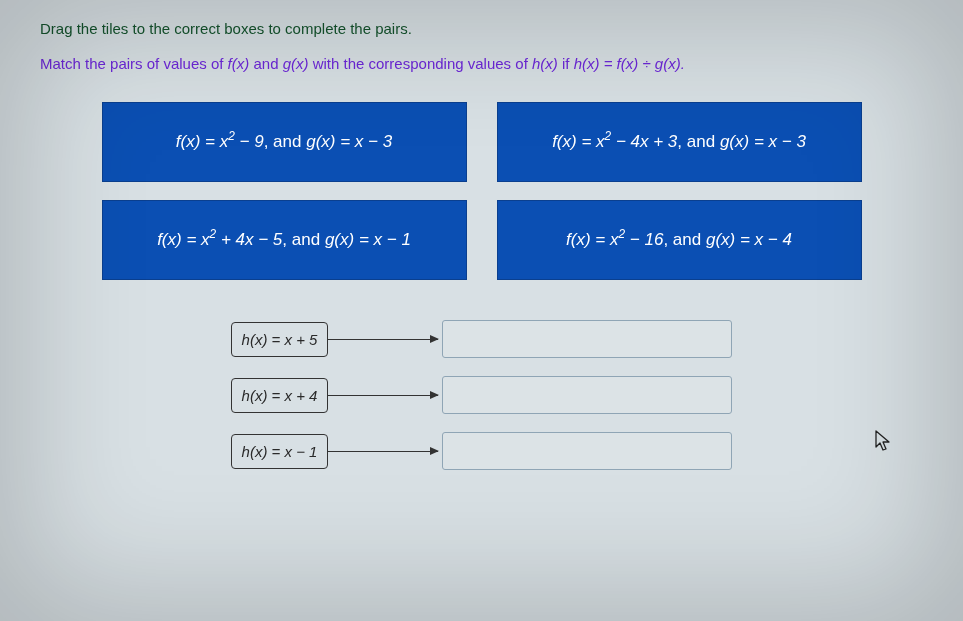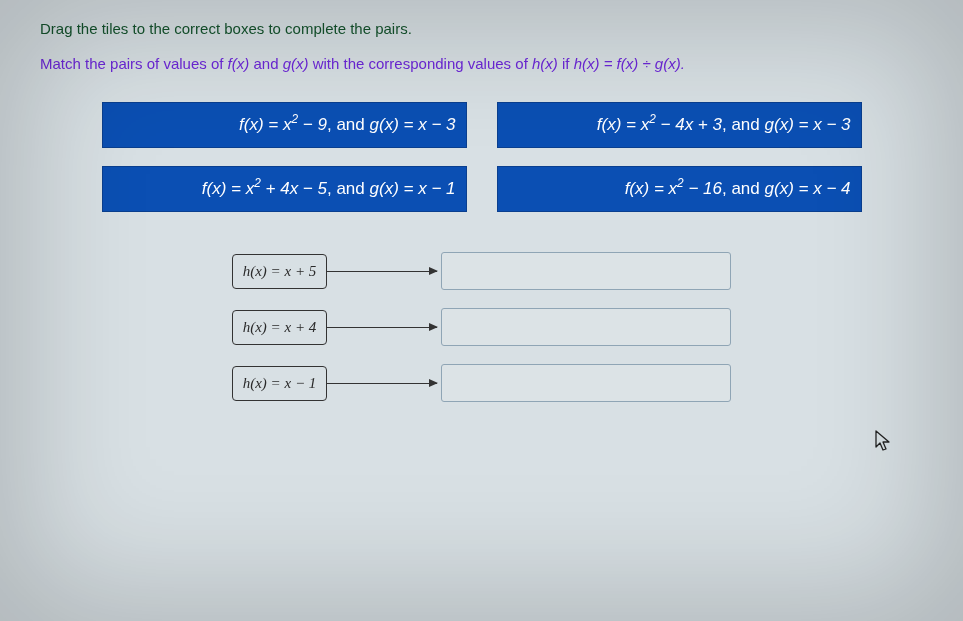--- a/index.html
+++ b/index.html
@@ -33,23 +33,23 @@
     .tiles-container {
       display: grid;
       grid-template-columns: 1fr 1fr;
       gap: 18px 30px;
       width: 760px;
       margin: 0 auto 40px auto;
     }
     .tile {
       background: #0b4fb3;
       color: #fff;
-      padding: 12px 10px;
+      padding: 29px 10px;
       font-size: 17px;
-      text-align: right;
+      text-align: center;
       border: 1px solid #0a3f8f;
       cursor: grab;
       font-style: italic;
       white-space: nowrap;
     }
     .tile .rm {
       font-style: normal;
     }
     sup {
       font-size: 0.7em;
@@ -59,21 +59,20 @@
     .pairs {
       display: flex;
       flex-direction: column;
       gap: 18px;
       align-items: center;
     }
     .pair-row {
       display: flex;
       align-items: center;
       gap: 0;
-      font-family: Liberation Serif, serif;
     }
     .hbox {
       border: 1px solid #333;
       border-radius: 4px;
       padding: 8px 10px;
       font-size: 15px;
       font-style: italic;
       background: transparent;
       min-width: 95px;
       text-align: center;

